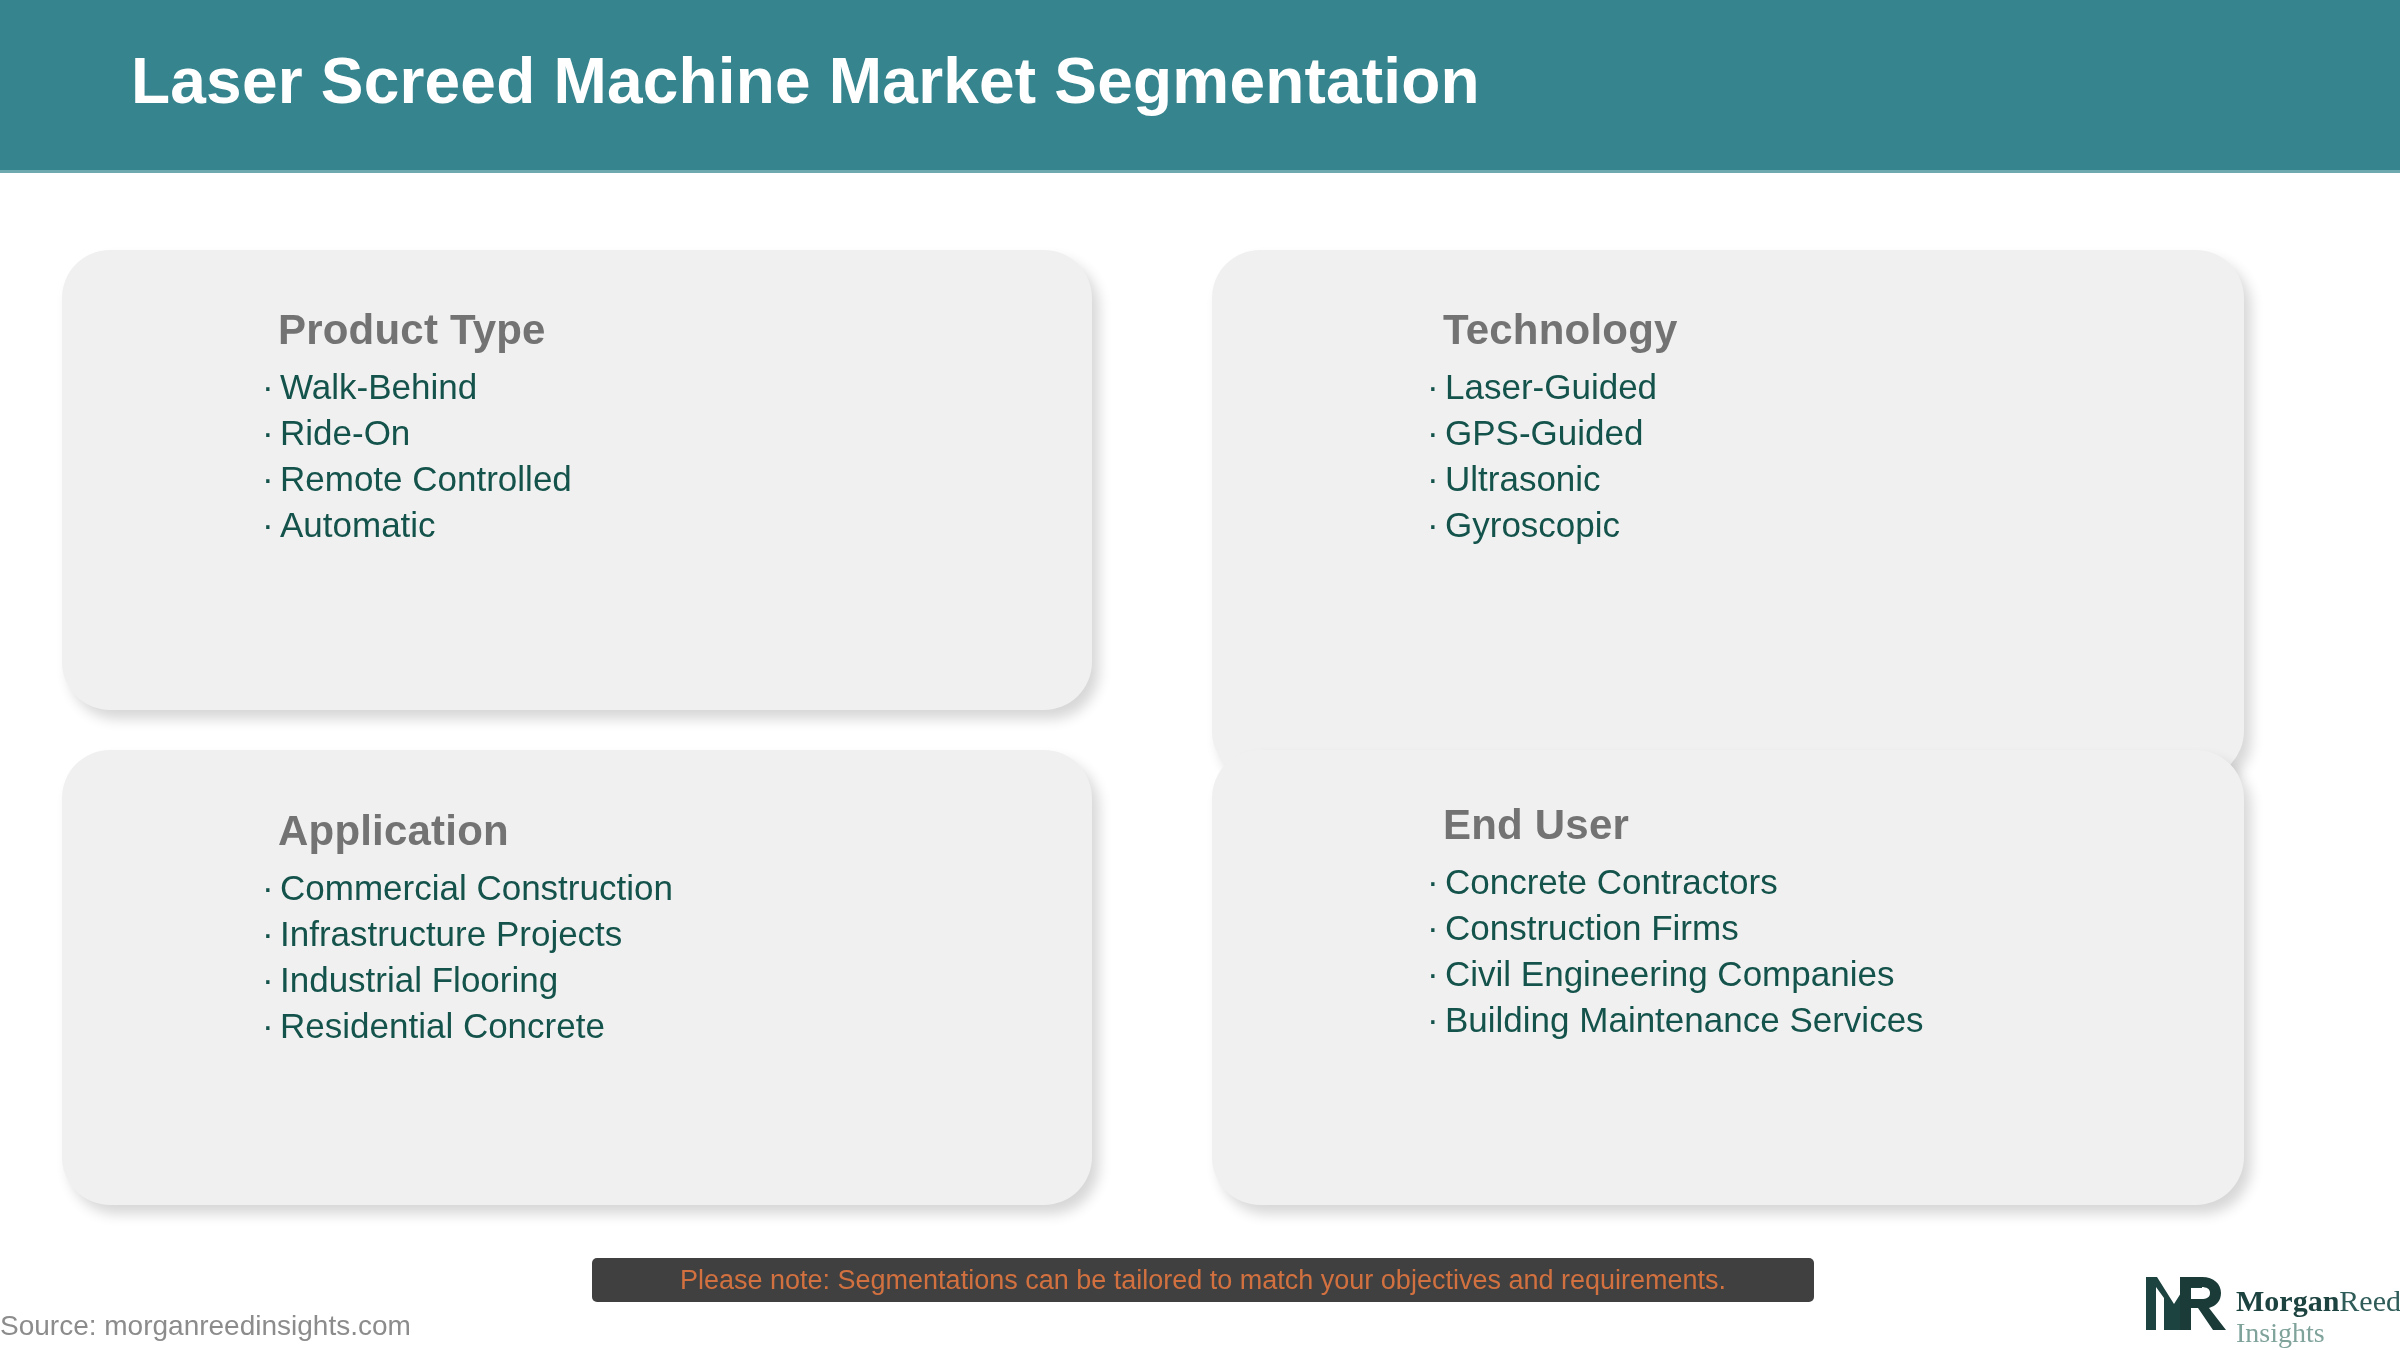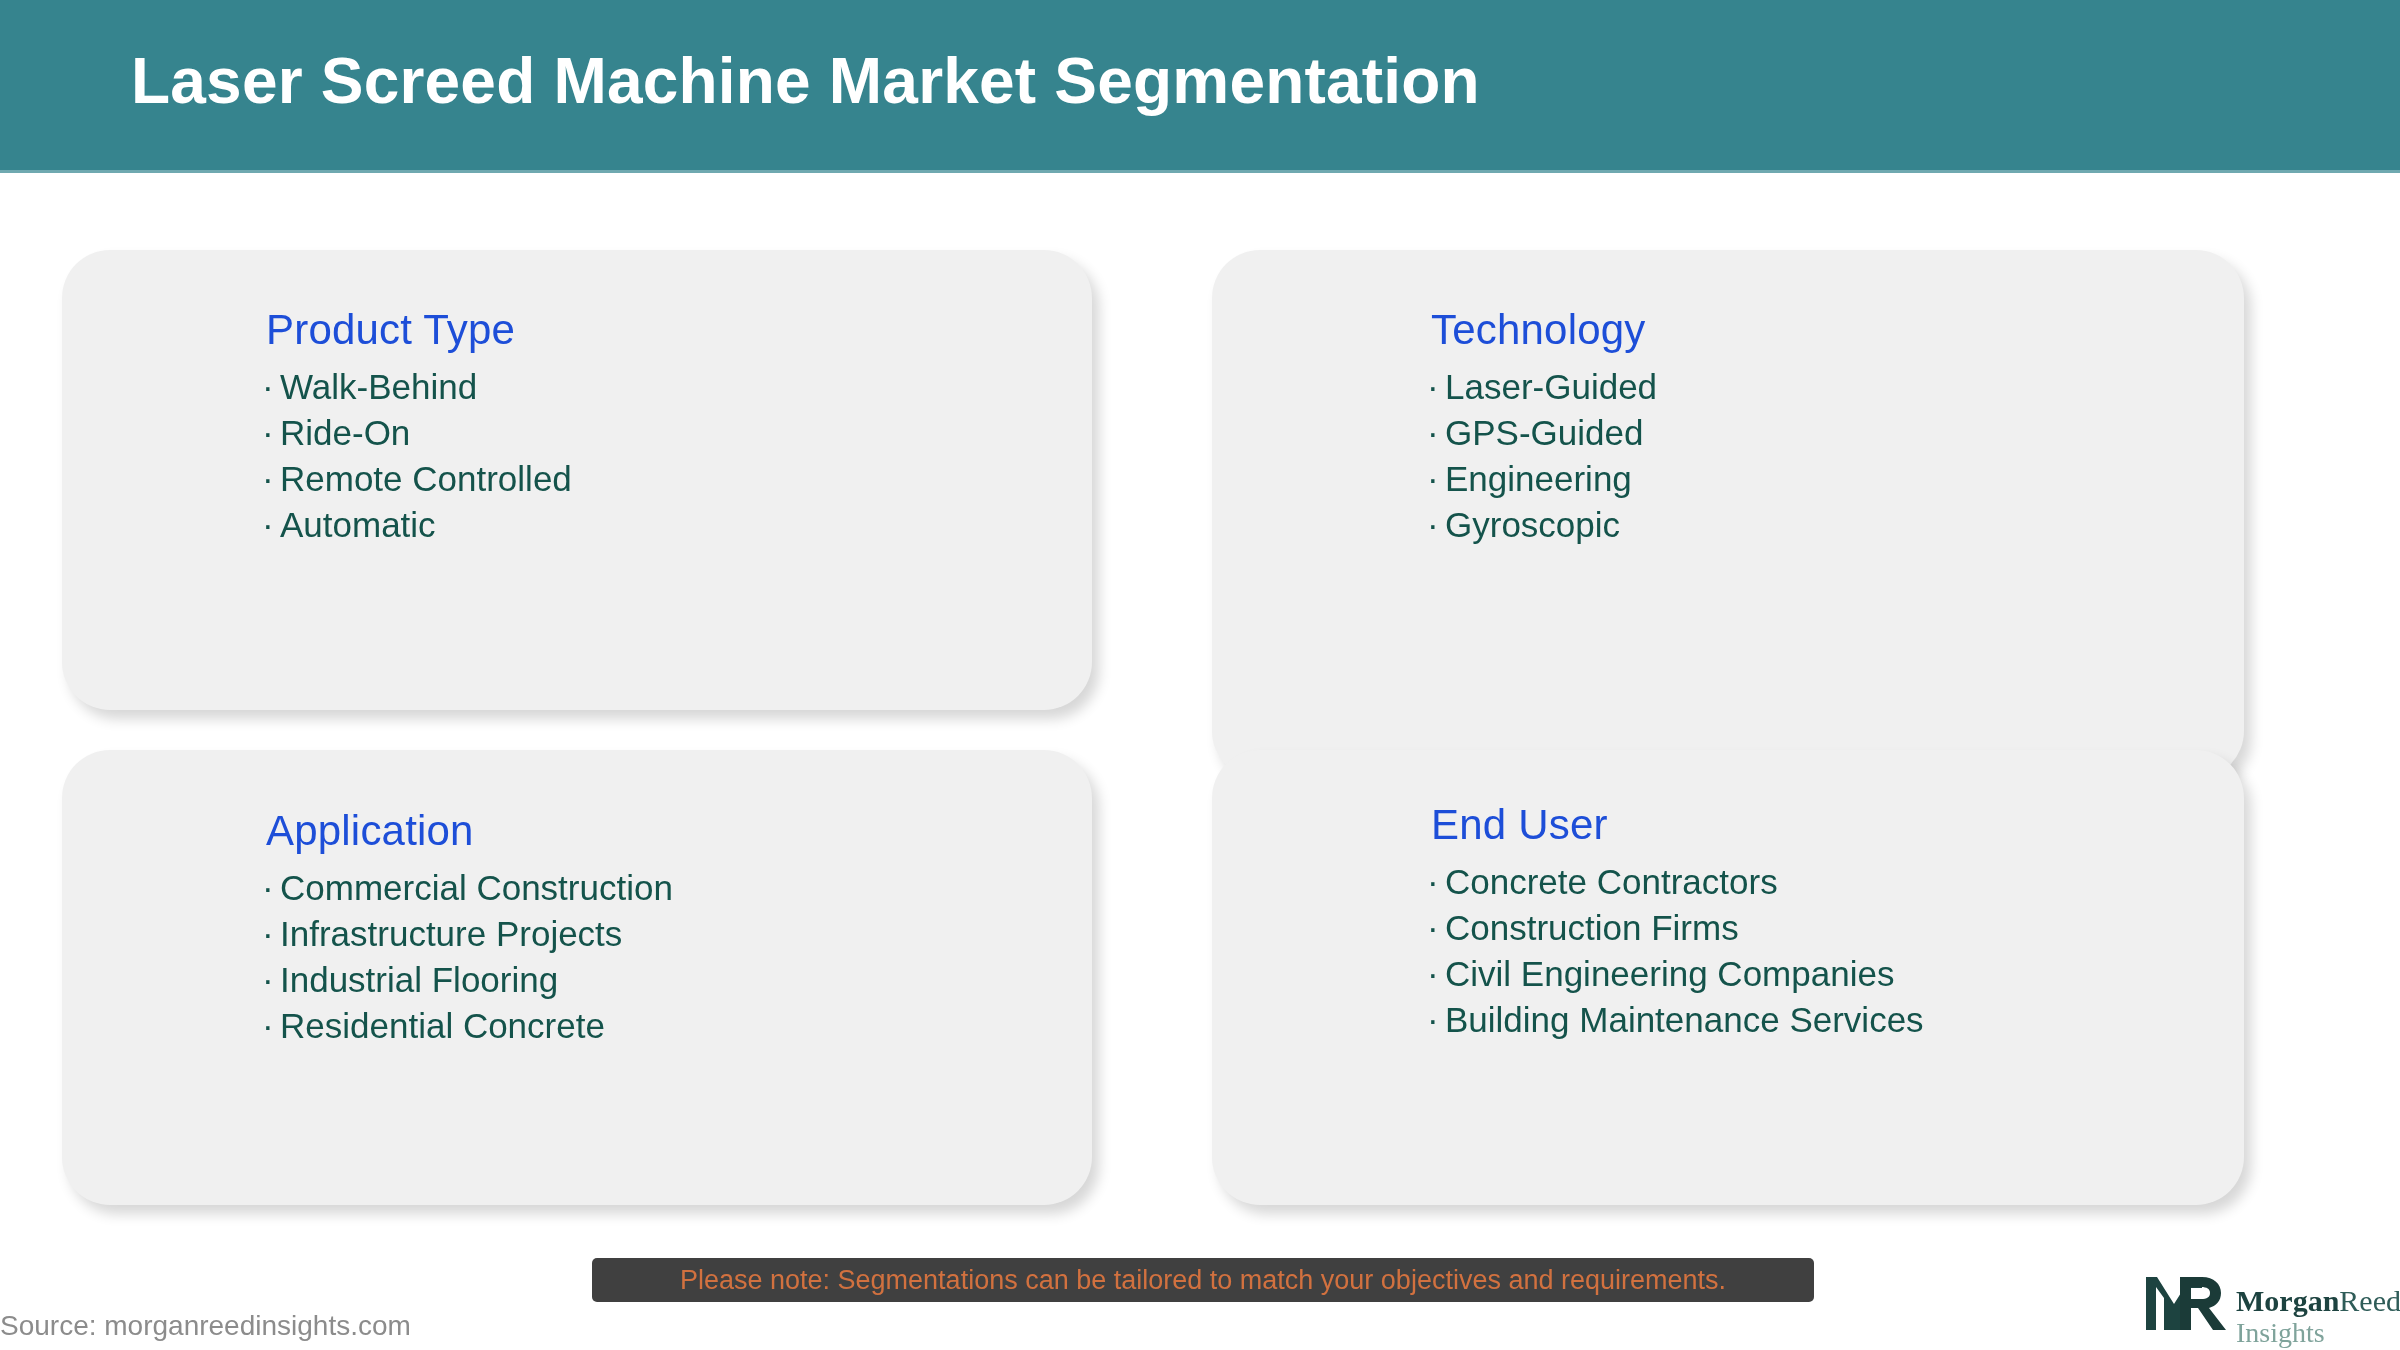--- a/index.html
+++ b/index.html
@@ -62,23 +62,23 @@
   .card-3 { left: 62px;   top: 750px;  width: 1030px; height: 455px; }
   .card-4 { left: 1212px; top: 750px;  width: 1032px; height: 455px; }
 
   .card-1 .card-inner { left: 200px; top: 56px; }
   .card-2 .card-inner { left: 215px; top: 56px; }
   .card-3 .card-inner { left: 200px; top: 57px; }
   .card-4 .card-inner { left: 215px; top: 51px; }
 
   .card-heading {
     font-size: 42px;
-    font-weight: normal;
-    color: #1d4ed8;
-    margin: 0 0 10px 4px;
+    font-weight: bold;
+    color: #737373;
+    margin: 0 0 10px 16px;
     letter-spacing: 0.2px;
     white-space: nowrap;
   }
   .card-list {
     list-style: none;
     margin: 0;
     padding: 0;
   }
   .card-list li {
     font-size: 35px;
@@ -181,21 +181,21 @@
     </ul>
   </div>
 </div>
 
 <div class="card card-2">
   <div class="card-inner">
     <div class="card-heading">Technology</div>
     <ul class="card-list">
       <li><span class="bullet">·</span><span>Laser-Guided</span></li>
       <li><span class="bullet">·</span><span>GPS-Guided</span></li>
-      <li><span class="bullet">·</span><span>Engineering</span></li>
+      <li><span class="bullet">·</span><span>Ultrasonic</span></li>
       <li><span class="bullet">·</span><span>Gyroscopic</span></li>
     </ul>
   </div>
 </div>
 
 <div class="card card-3">
   <div class="card-inner">
     <div class="card-heading">Application</div>
     <ul class="card-list">
       <li><span class="bullet">·</span><span>Commercial Construction</span></li>

